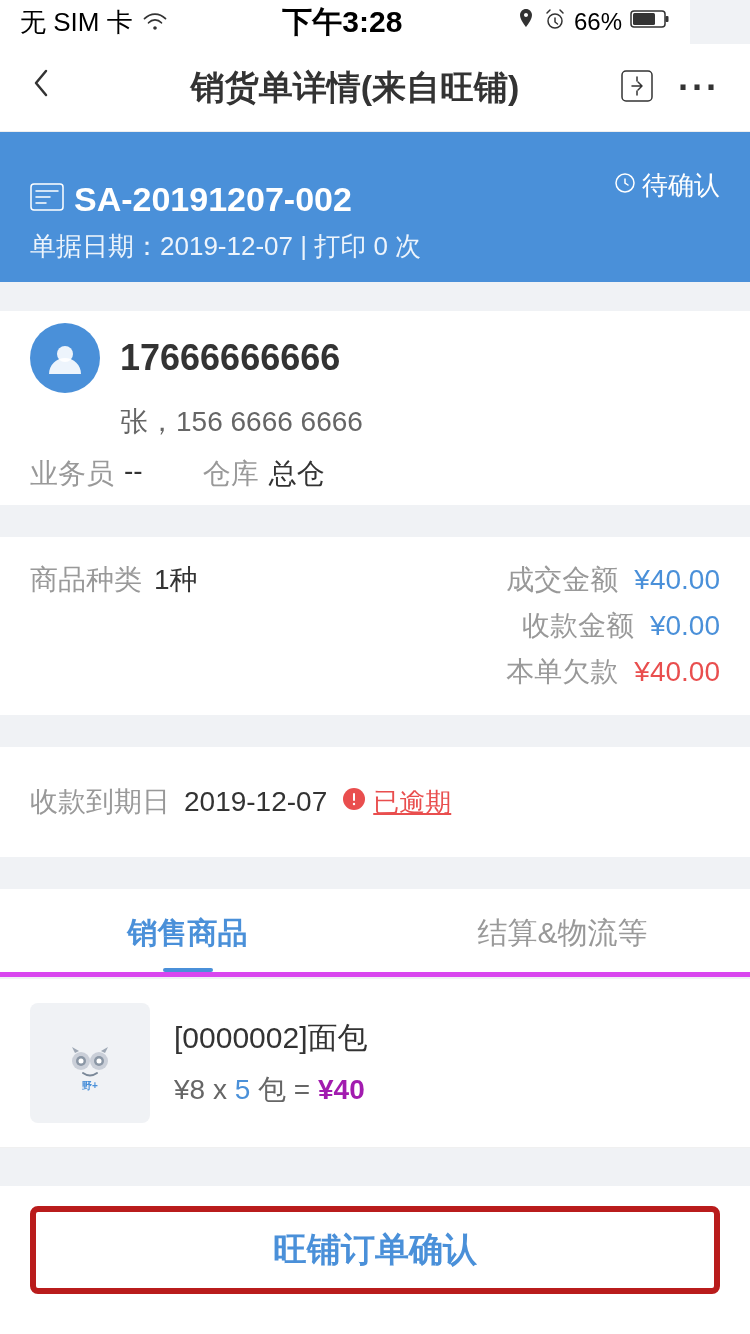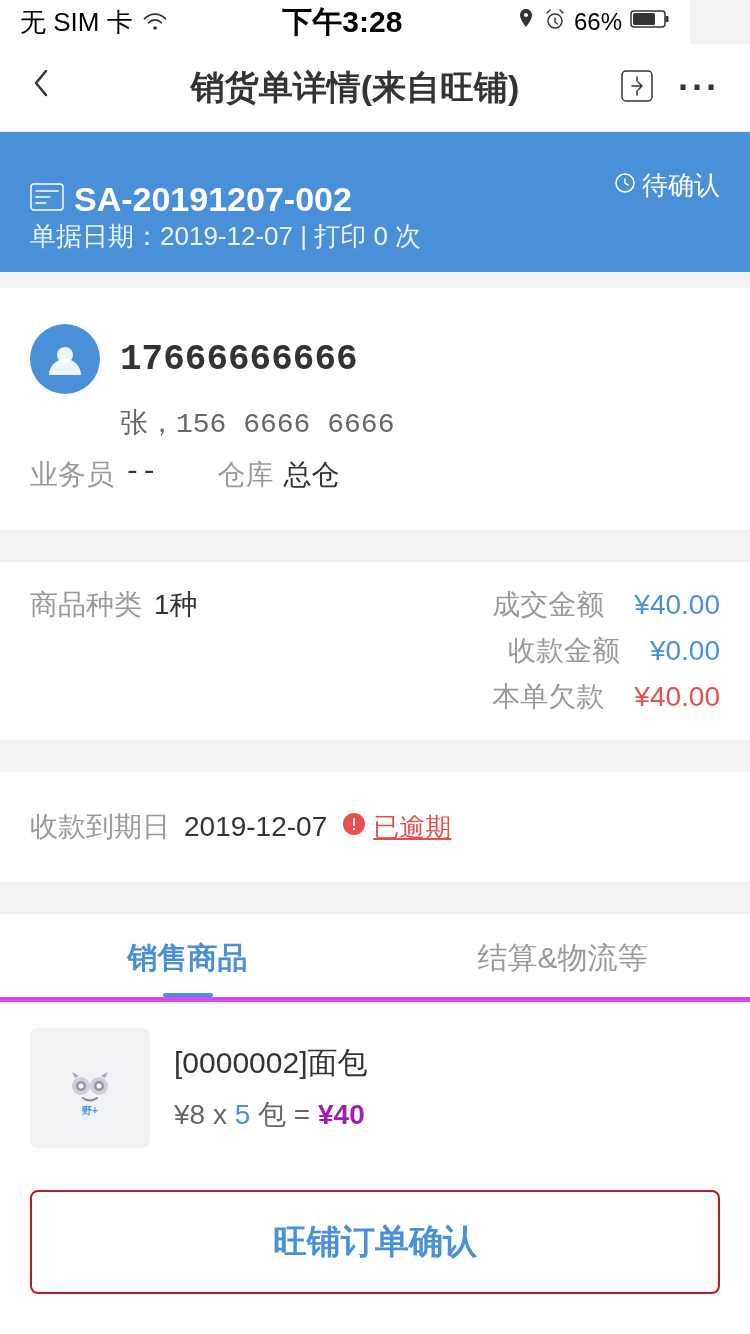--- a/index.html
+++ b/index.html
@@ -89,30 +89,30 @@
       margin-top: 28px;
     }
     .order-status {
       font-size: 26px;
       color: #fff;
       display: flex;
       align-items: center;
       gap: 6px;
     }
     .order-meta {
+      margin-top: 10px;
       font-size: 26px;
       color: rgba(255,255,255,0.9);
     }
 
     
     .customer-card {
       background: #fff;
-      margin-top: 16px;
-      padding: 36px 30px;
-      font-family: Liberation Mono, monospace;
+      margin-top: 29px;
+      padding: 12px 30px;
     }
     .customer-top {
       display: flex;
       align-items: center;
       gap: 20px;
       margin-bottom: 10px;
     }
     .avatar {
       width: 70px;
       height: 70px;
@@ -170,21 +170,21 @@
     .summary-value { color: #333; }
     .summary-right {
       display: flex;
       flex-direction: column;
       align-items: flex-end;
       gap: 8px;
     }
     .amount-row {
       display: flex;
       align-items: center;
-      gap: 30px;
+      gap: 16px;
       font-size: 28px;
     }
     .amount-label { color: #999; }
     .amount-value-blue { color: #4a90d9; font-weight: 500; }
     .amount-value-red { color: #e94e4e; font-weight: 500; }
 
     
     .due-section {
       background: #fff;
       margin-top: 16px;
@@ -284,22 +284,22 @@
     
     .bottom-bar {
       position: fixed;
       bottom: 0;
       width: 750px;
       padding: 20px 30px 40px;
       background: #fff;
     }
     .confirm-btn {
       width: 100%;
-      height: 104px;
-      border: 2px solid #b91c1c;
+      height: 88px;
+      border: 6px solid #b91c1c;
       border-radius: 8px;
       background: #fff;
       color: #4a90d9;
       font-size: 34px;
       font-weight: 600;
       cursor: pointer;
       display: flex;
       align-items: center;
       justify-content: center;
     }

